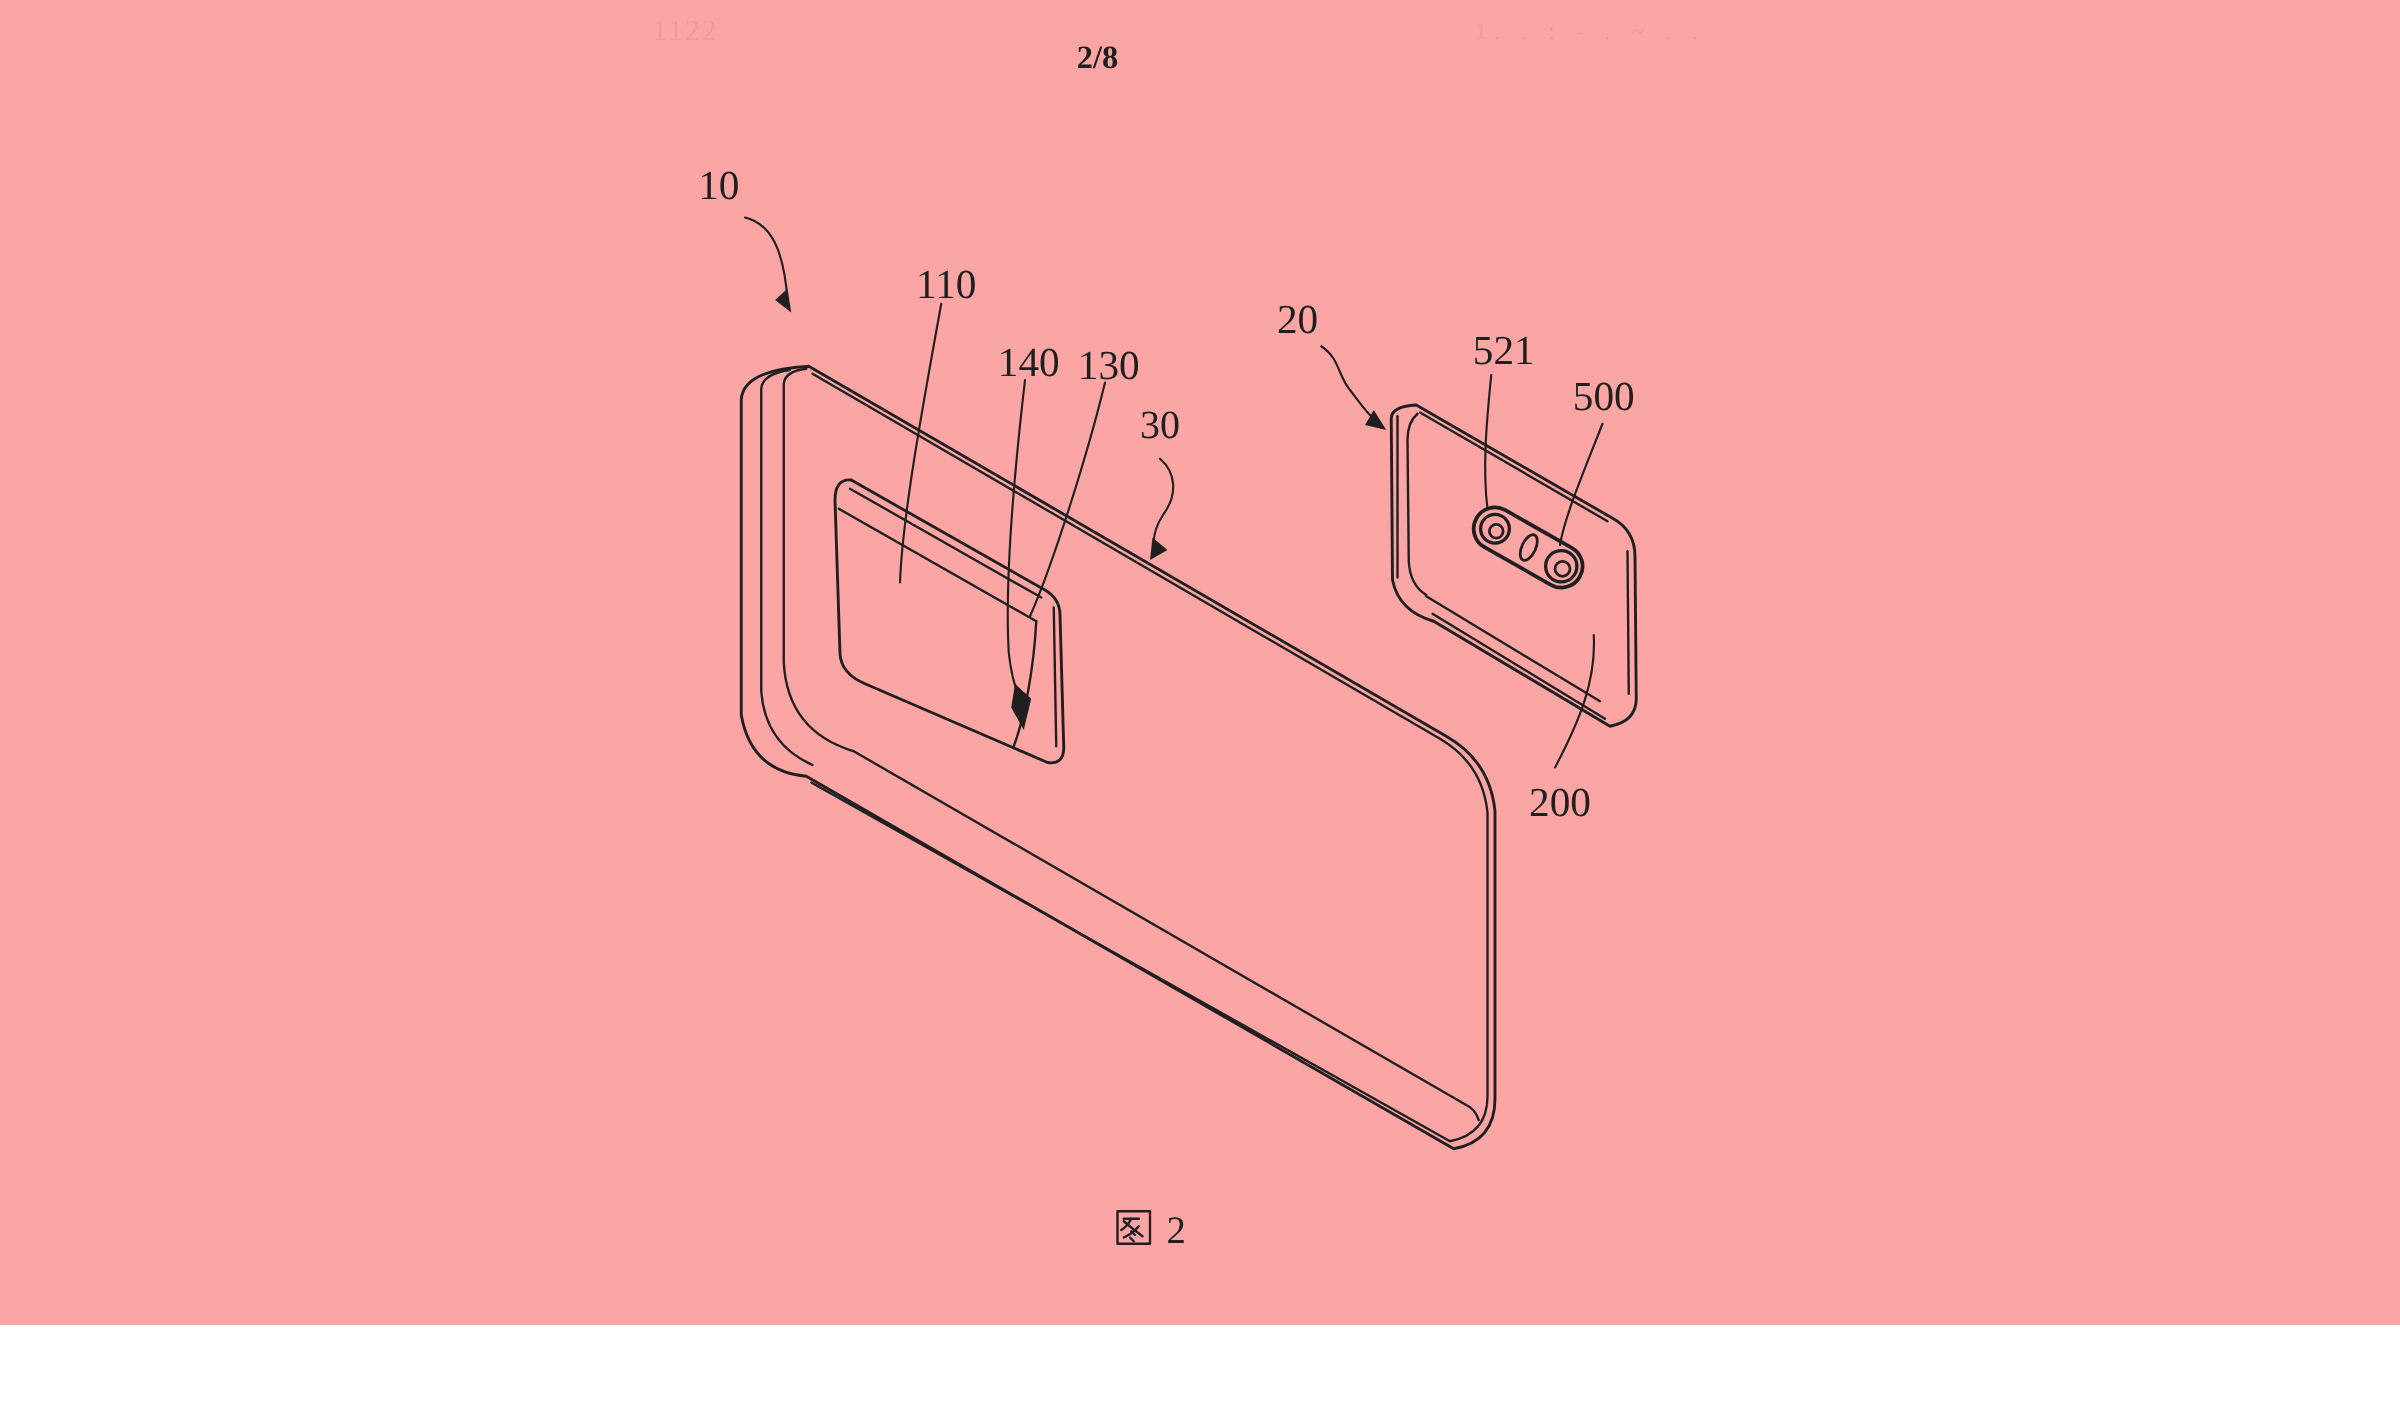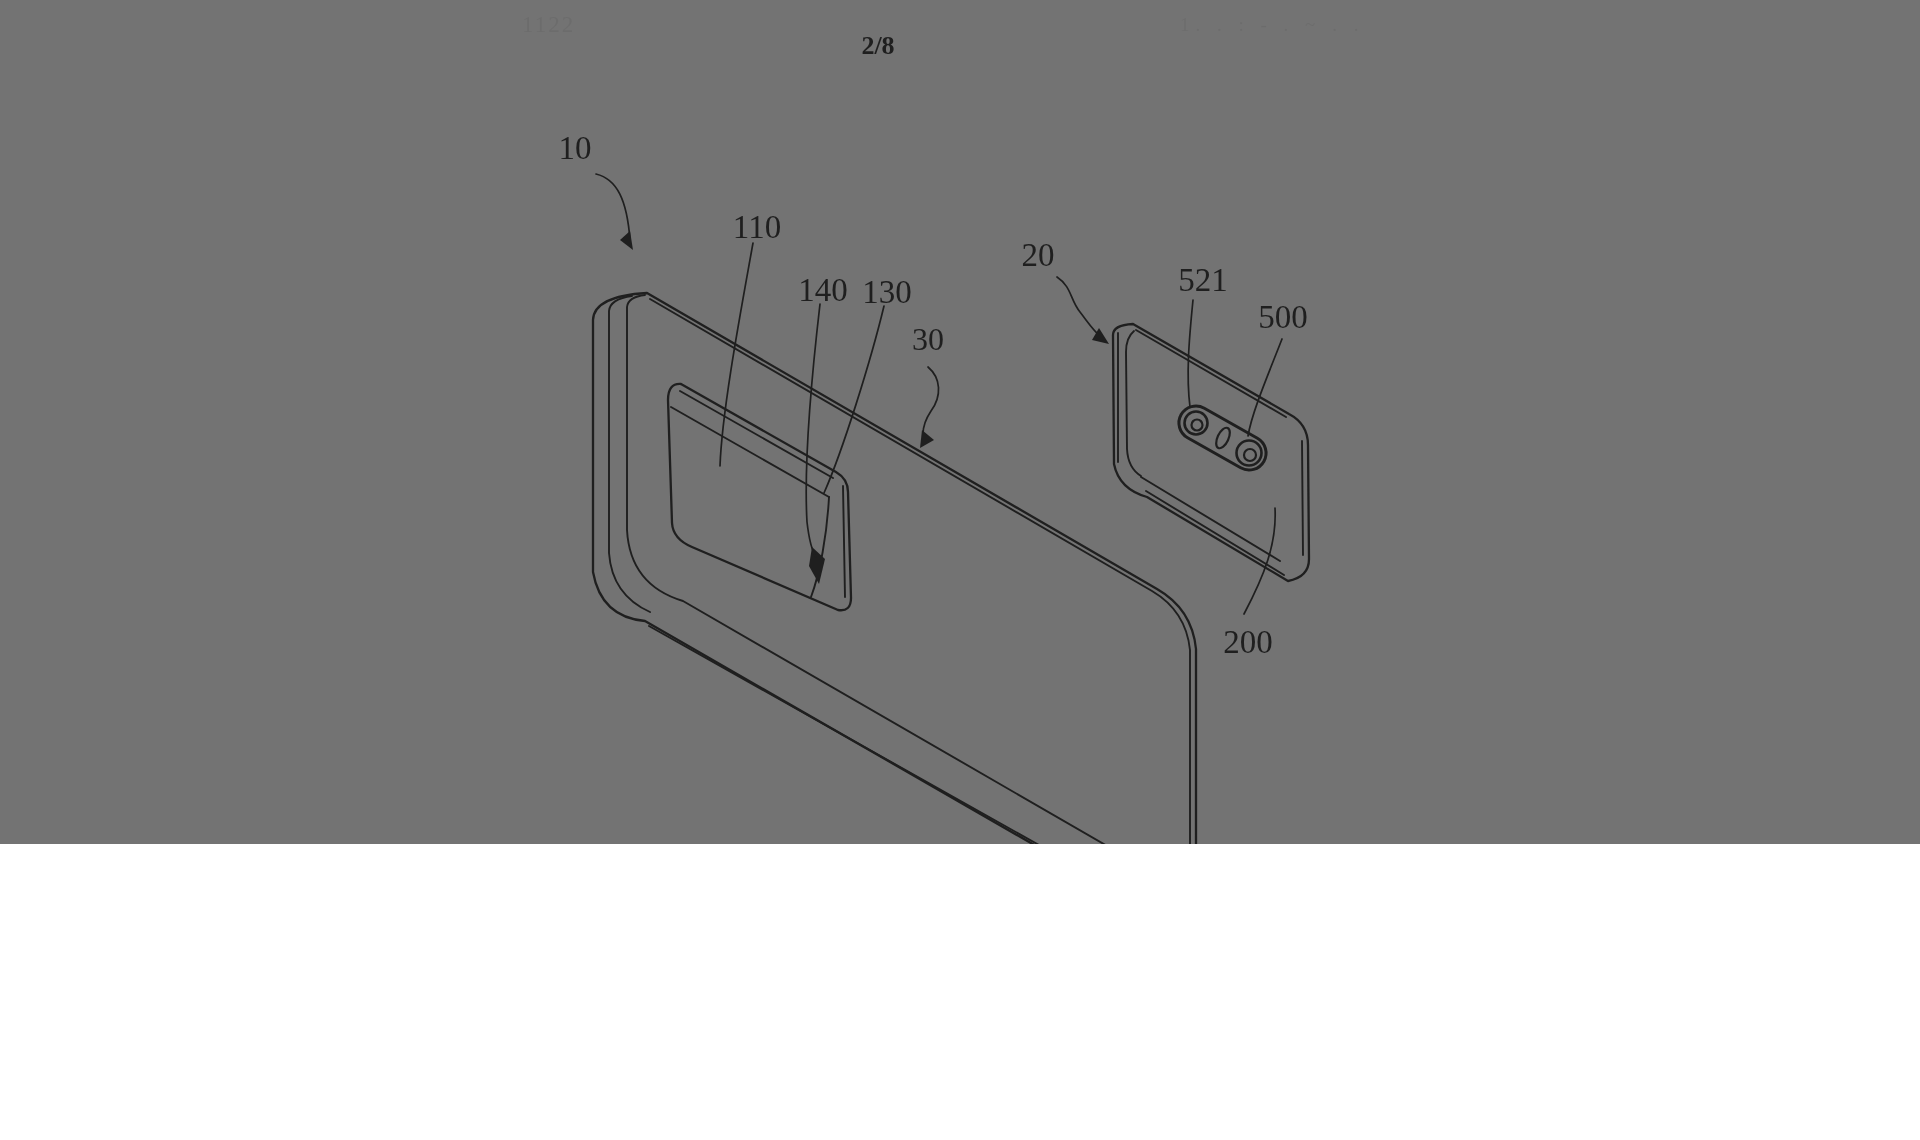--- a/index.html
+++ b/index.html
@@ -1,16 +1,16 @@
 <!DOCTYPE html>
 <html><head>
 <meta charset="utf-8">
 <style>
   html,body{margin:0;padding:0;background:#ffffff;}
-  .page{position:relative;width:1920px;height:844px;background:#737373;overflow:hidden;
+  .page{position:relative;width:1920px;height:1060px;background:#fca5a5;overflow:hidden;
         font-family:"Liberation Serif","DejaVu Serif",serif;}
   svg{display:block;}
   .ink-stroke{stroke:#1f1f1f;fill:none;stroke-linecap:round;stroke-linejoin:round;}
   .outline{stroke-width:2.3;}
   .thin{stroke-width:1.9;}
   .leader{stroke:#1f1f1f;fill:none;stroke-width:1.7;stroke-linecap:round;}
   .pill{stroke-width:3;}
   .lens-outer{stroke-width:2.6;}
   .lens-inner{stroke-width:2.2;}
   .ref-label{font-family:"Liberation Serif","DejaVu Serif",serif;font-size:33px;fill:#1f1f1f;}

